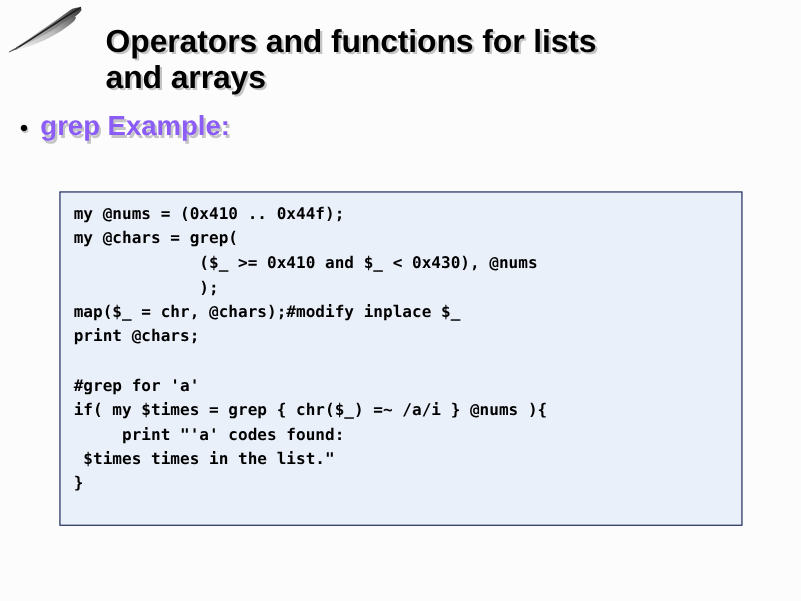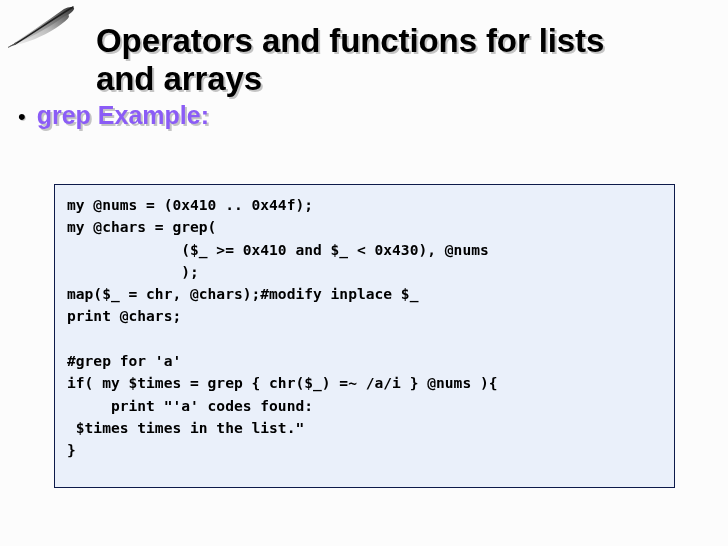--- a/index.html
+++ b/index.html
@@ -36,21 +36,21 @@
   
   #title-block {
     position: absolute;
     left: 96px;
     top: 22px;
     width: 600px;
   }
   #slide-title {
     margin: 0;
     font-family: "Liberation Sans", sans-serif;
-    font-size: 33px;
+    font-size: 29px;
     font-weight: bold;
     line-height: 1.14;
     color: #000000;
     letter-spacing: -0.1px;
     text-shadow: 2px 2px 0 rgba(150,150,150,0.55);
     white-space: pre-line;
   }
 
   
   #bullet-row {
@@ -74,21 +74,21 @@
     font-weight: bold;
     color: #8b5cf6;
     line-height: 1.1;
     text-shadow: 2px 2px 0 rgba(150,150,150,0.55);
   }
 
   
   #code-box {
     position: absolute;
     left: 54px;
-    top: 184px;
+    top: 174px;
     width: 621px;
     height: 304px;
     box-sizing: border-box;
     background: #eaf0fa;
     border: 1.5px solid #0d1a4a;
     padding: 9px 0 0 12px;
     overflow: hidden;
   }
   #code-text {
     margin: 0;

